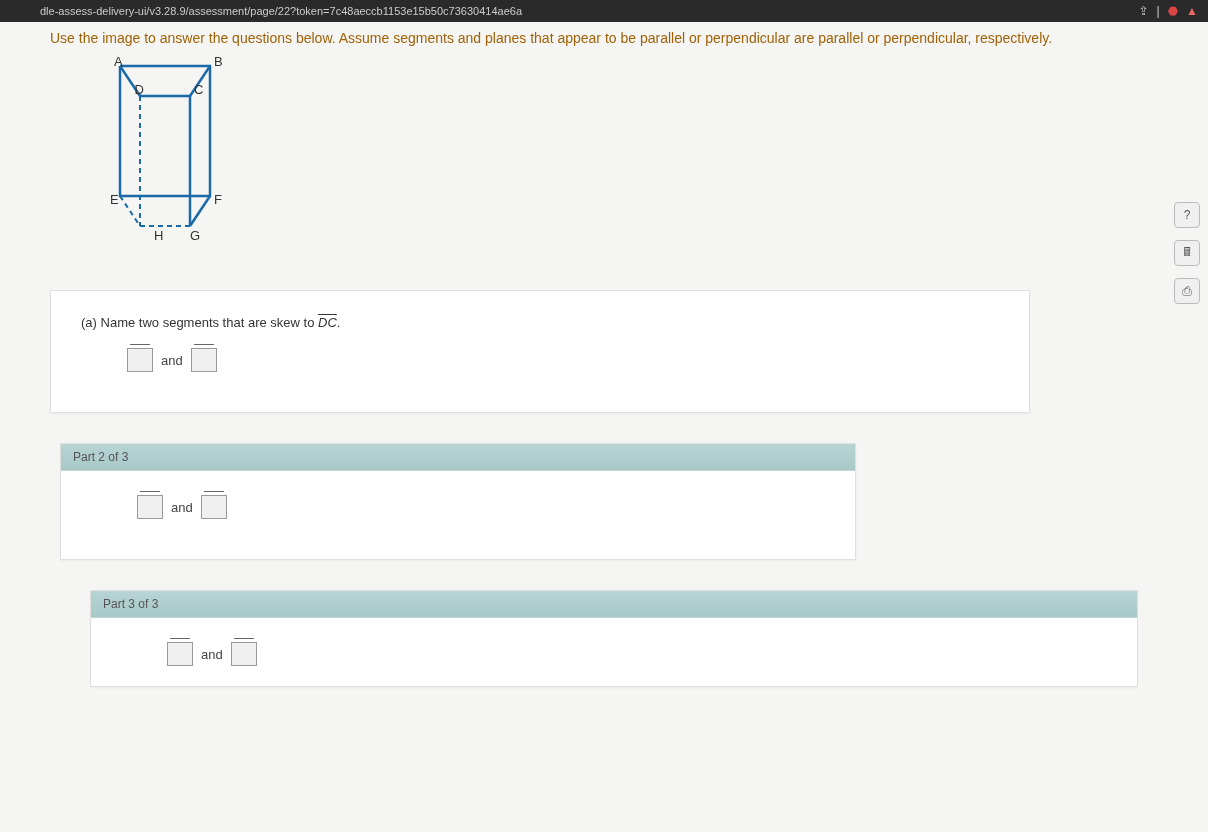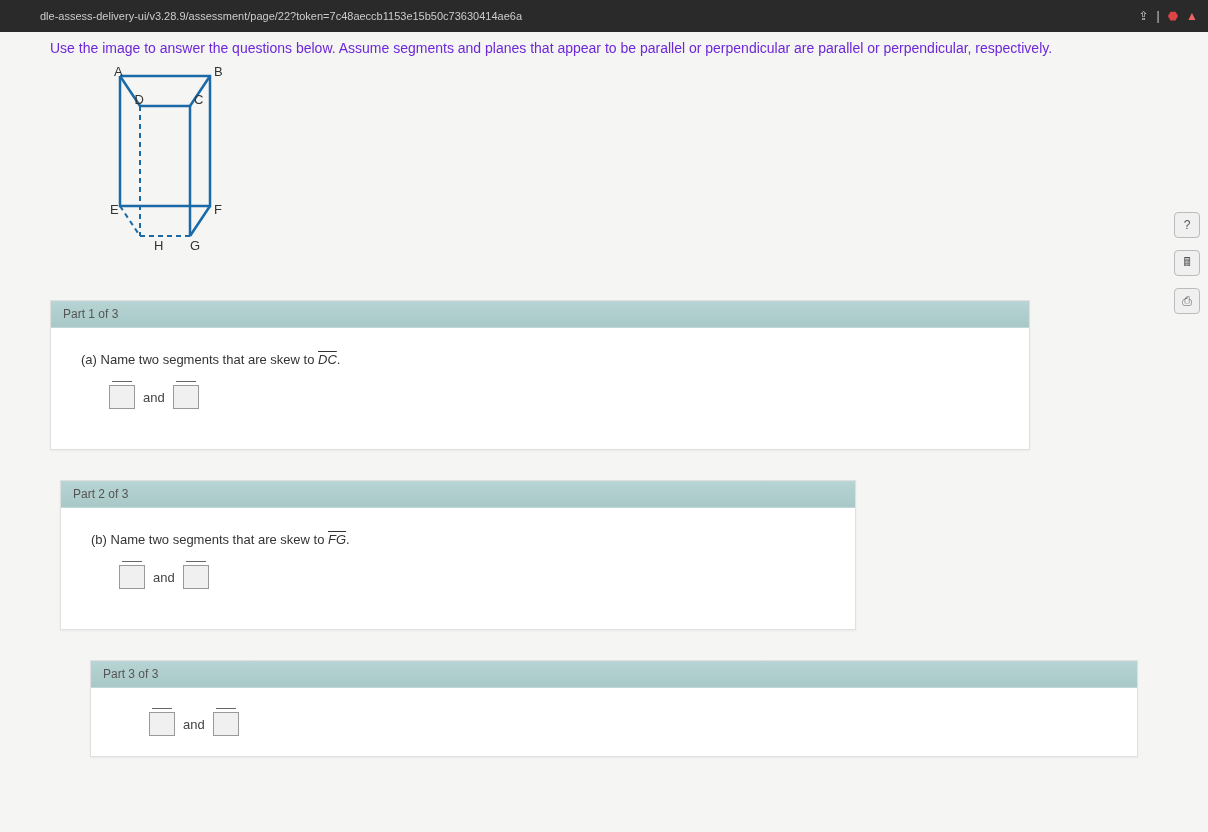--- a/index.html
+++ b/index.html
@@ -8,41 +8,41 @@
       background: #e8e8e8;
       color: #333;
       width: 1208px;
       height: 832px;
       overflow: hidden;
       position: relative;
     }
     .browser-bar {
       background: #2a2a2a;
       color: #ccc;
-      height: 32px;
+      height: 22px;
       font-size: 11px;
       display: flex;
       align-items: center;
       padding: 0 10px 0 40px;
       justify-content: space-between;
       gap: 32px;
     }
     .browser-bar .url { flex: 1; white-space: nowrap; overflow: hidden; }
     .browser-icons { display: flex; gap: 8px; align-items: center; }
     .browser-icons span { font-size: 12px; }
     .content {
       background: #f5f5f3;
       padding: 8px 50px 20px 50px;
       height: 810px;
       overflow: hidden;
       position: relative;
     }
     .instructions {
       font-size: 14px;
-      color: #6d28d9;
+      color: #a16207;
       margin-bottom: 10px;
     }
     .prism-container {
       margin: 8px 0 40px 60px;
     }
     .part-box {
       margin: 0 0 30px 0;
       background: #fff;
       border: 1px solid #e0e0e0;
       box-shadow: 0 1px 2px rgba(0,0,0,0.05);
@@ -57,21 +57,21 @@
     .part-body {
       padding: 24px 30px 40px 30px;
       font-size: 13px;
       color: #333;
     }
     .question-text { margin-bottom: 18px; }
     .answer-row {
       display: flex;
       align-items: center;
       gap: 8px;
-      margin-left: 28px;
+      margin-left: 46px;
     }
     .seg-input {
       display: inline-block;
       width: 26px;
       height: 24px;
       border: 1px solid #999;
       background: #f0f0f0;
       position: relative;
     }
     .seg-input::before {
@@ -147,43 +147,37 @@
       <text x="84" y="38" font-size="13" fill="#333">C</text>
       <text x="34" y="38" font-size="13" fill="#333" text-anchor="end">D</text>
       <text x="0" y="148" font-size="13" fill="#333">E</text>
       <text x="104" y="148" font-size="13" fill="#333">F</text>
       <text x="80" y="184" font-size="13" fill="#333">G</text>
       <text x="44" y="184" font-size="13" fill="#333">H</text>
     </svg>
   </div>
 
   <div class="part-box" style="width:980px">
-    <div class="part-header">Part 1 of 3</div>
     <div class="part-body">
       <div class="question-text">
         <span>(a)</span>
         <span>Name two segments that are skew to </span>
         <span class="overline">DC</span><span>.</span>
       </div>
       <div class="answer-row">
         <span class="seg-input"></span>
         <span class="and-text">and</span>
         <span class="seg-input"></span>
       </div>
     </div>
   </div>
 
   <div class="part-box" style="width:796px; margin-left:10px">
     <div class="part-header">Part 2 of 3</div>
     <div class="part-body">
-      <div class="question-text">
-        <span>(b)</span>
-        <span>Name two segments that are skew to </span>
-        <span class="overline">FG</span><span>.</span>
-      </div>
       <div class="answer-row">
         <span class="seg-input"></span>
         <span class="and-text">and</span>
         <span class="seg-input"></span>
       </div>
     </div>
   </div>
 
   <div class="part-box" style="width:1048px; margin-left:40px">
     <div class="part-header">Part 3 of 3</div>

